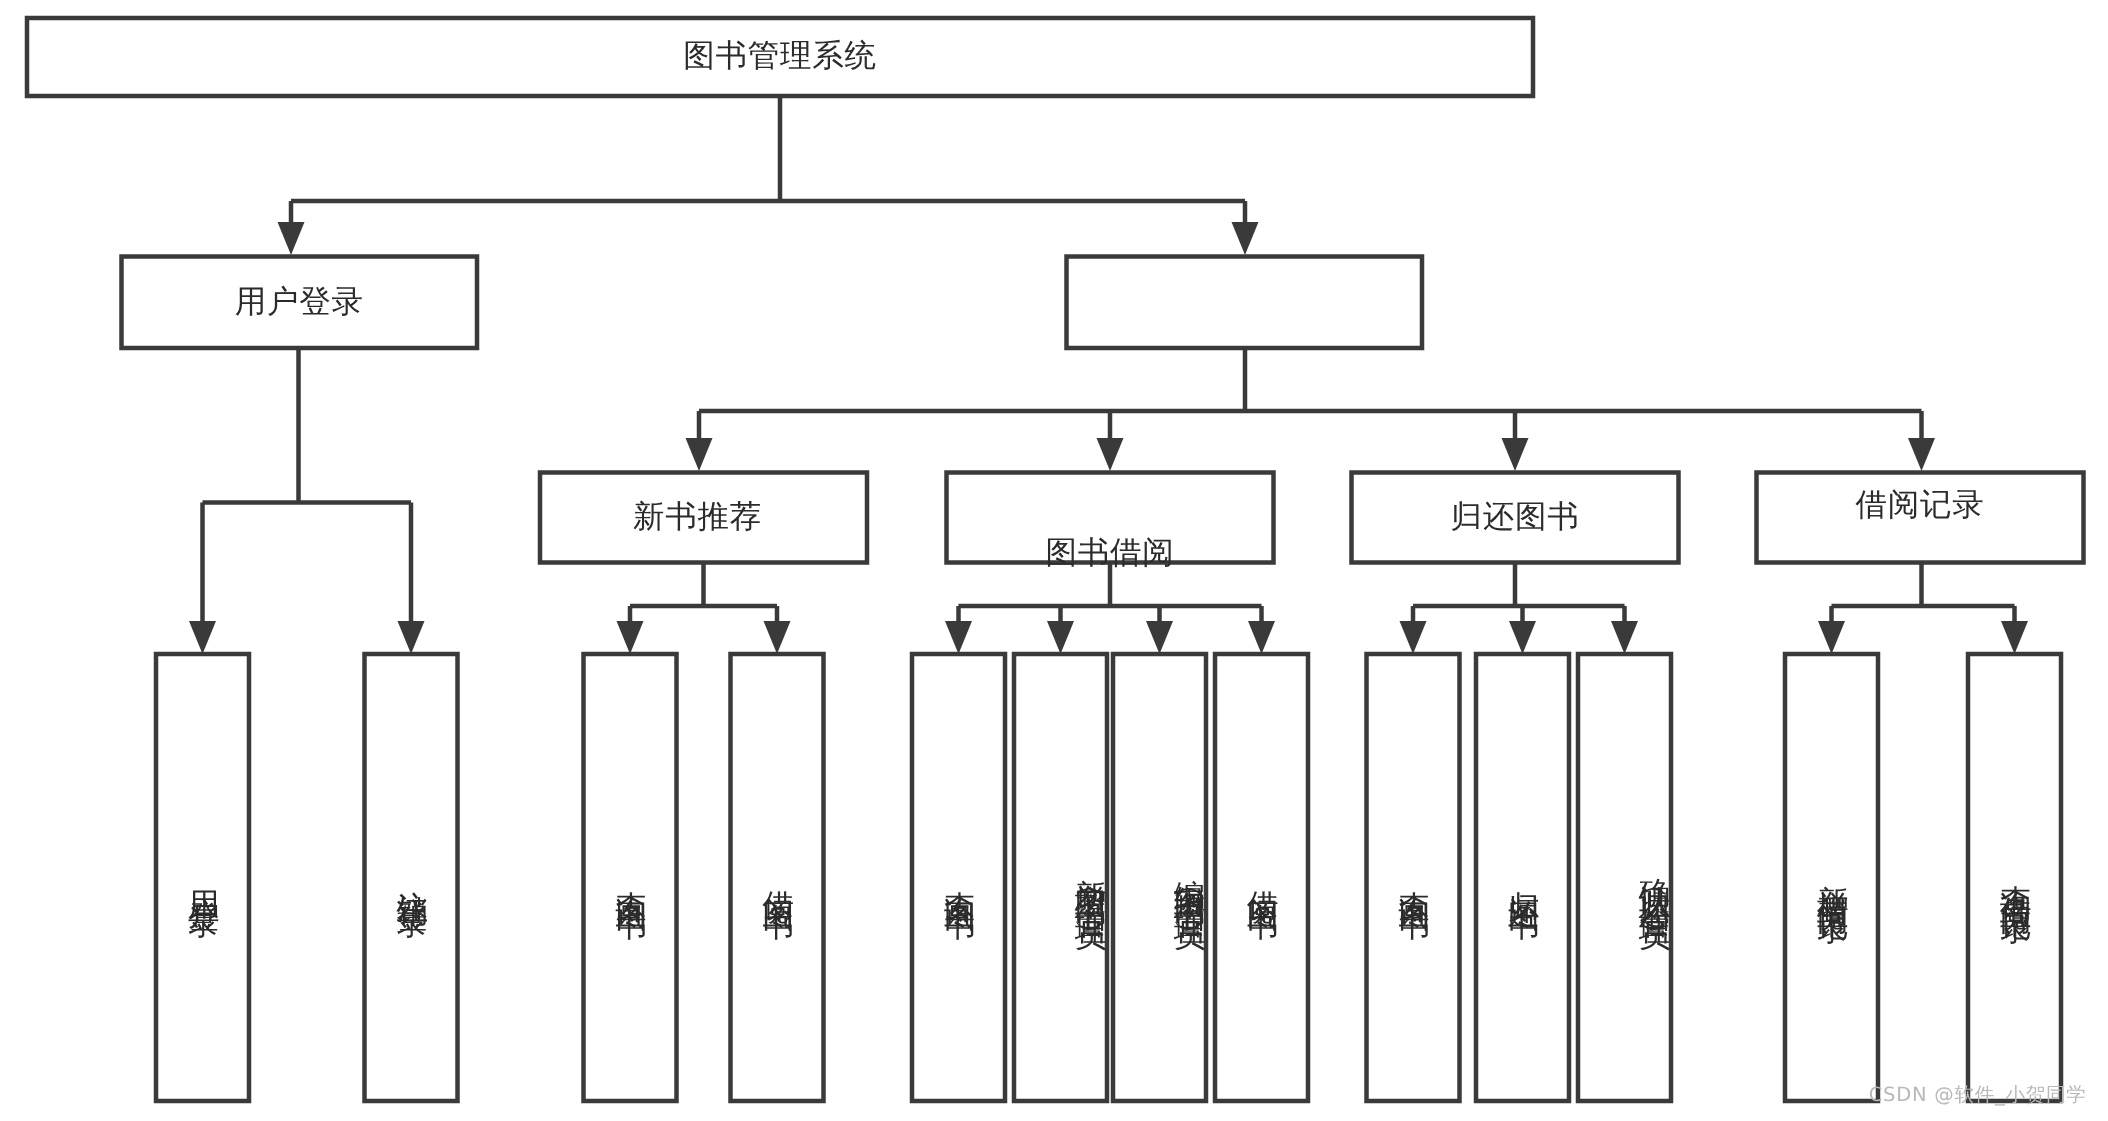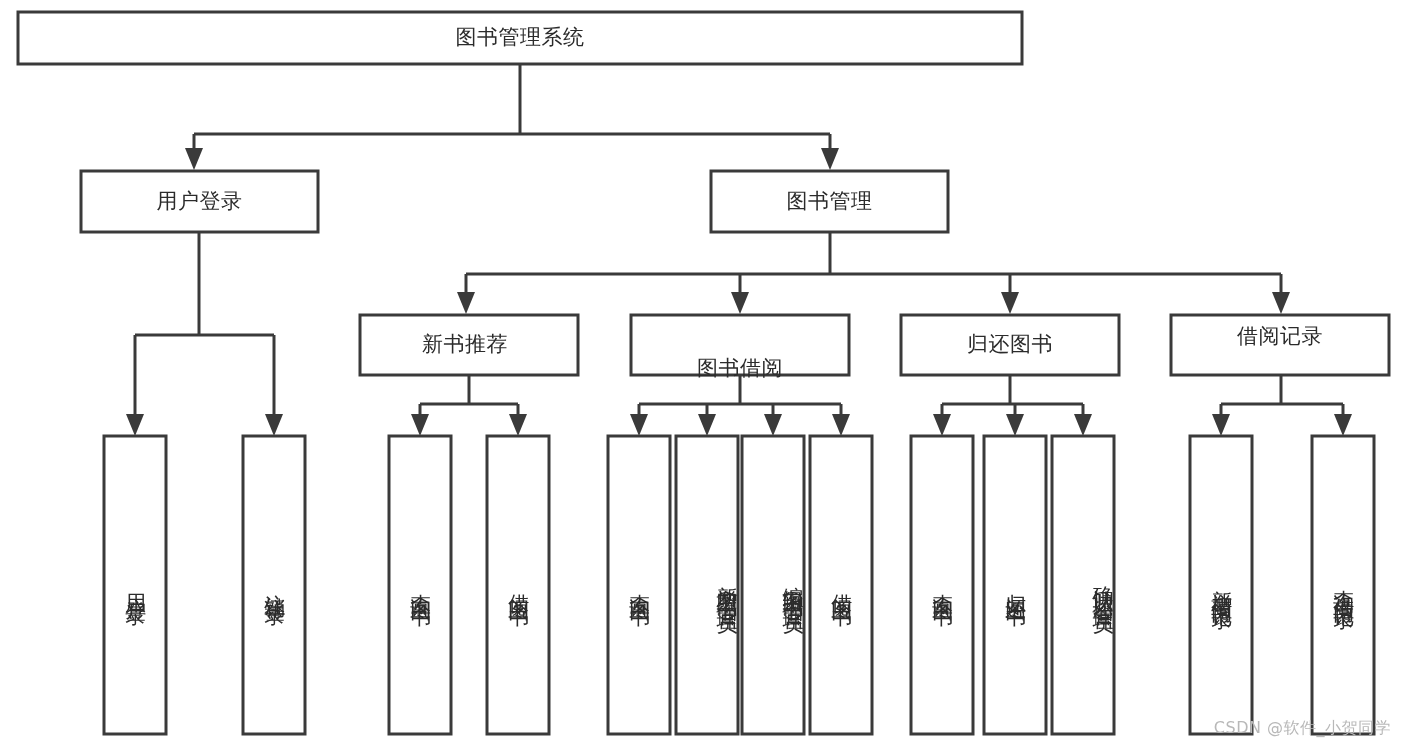--- a/index.html
+++ b/index.html
@@ -65,21 +65,21 @@
   }
   .node-label.vertical.center {
     align-items: center;
     padding-top: 0;
   }
   .watermark {
     position: absolute;
     right: 14px;
     bottom: 8px;
     color: #b8b8b8;
-    font-size: 16px;
+    font-size: 13px;
     letter-spacing: 0.5px;
     white-space: nowrap;
     font-family: "DejaVu Sans", "Liberation Sans", sans-serif;
   }
 </style>
 </head>
 <body>
 
 <div id="diagram-root">
 
@@ -179,21 +179,20 @@
     <rect class="node-box" x="911" y="436" width="62" height="298"></rect>
     <rect class="node-box" x="984" y="436" width="62" height="298"></rect>
     <rect class="node-box" x="1052" y="436" width="62" height="298"></rect>
     <rect class="node-box" x="1190" y="436" width="62" height="298"></rect>
     <rect class="node-box" x="1312" y="436" width="62" height="298"></rect>
   </svg>
 
   <div class="node-label" style="left:18px; top:12px; width:1004px; height:52px;">图书管理系统</div>
 
   <div class="node-label" style="left:81px; top:171px; width:237px; height:61px;">用户登录</div>
-  <div class="node-label" style="left:711px; top:171px; width:237px; height:61px;">图书管理</div>
 
   <div class="node-label" style="left:360px; top:315px; width:210px; height:60px;text-align:right;">新书推荐</div>
   <div class="node-label" style="left:631px; top:315px; width:218px; height:60px;margin-top:24px;">图书借阅</div>
   <div class="node-label" style="left:901px; top:315px; width:218px; height:60px;">归还图书</div>
   <div class="node-label" style="left:1171px; top:315px; width:218px; height:44px;">借阅记录</div>
 
   <div class="node-label vertical center" style="left:104px; top:436px; width:62px; height:298px;">用户登录</div>
   <div class="node-label vertical center" style="left:243px; top:436px; width:62px; height:298px;">注销登录</div>
   <div class="node-label vertical center" style="left:389px; top:436px; width:62px; height:298px;">查询图书</div>
   <div class="node-label vertical center" style="left:487px; top:436px; width:62px; height:298px;">借阅图书</div>

